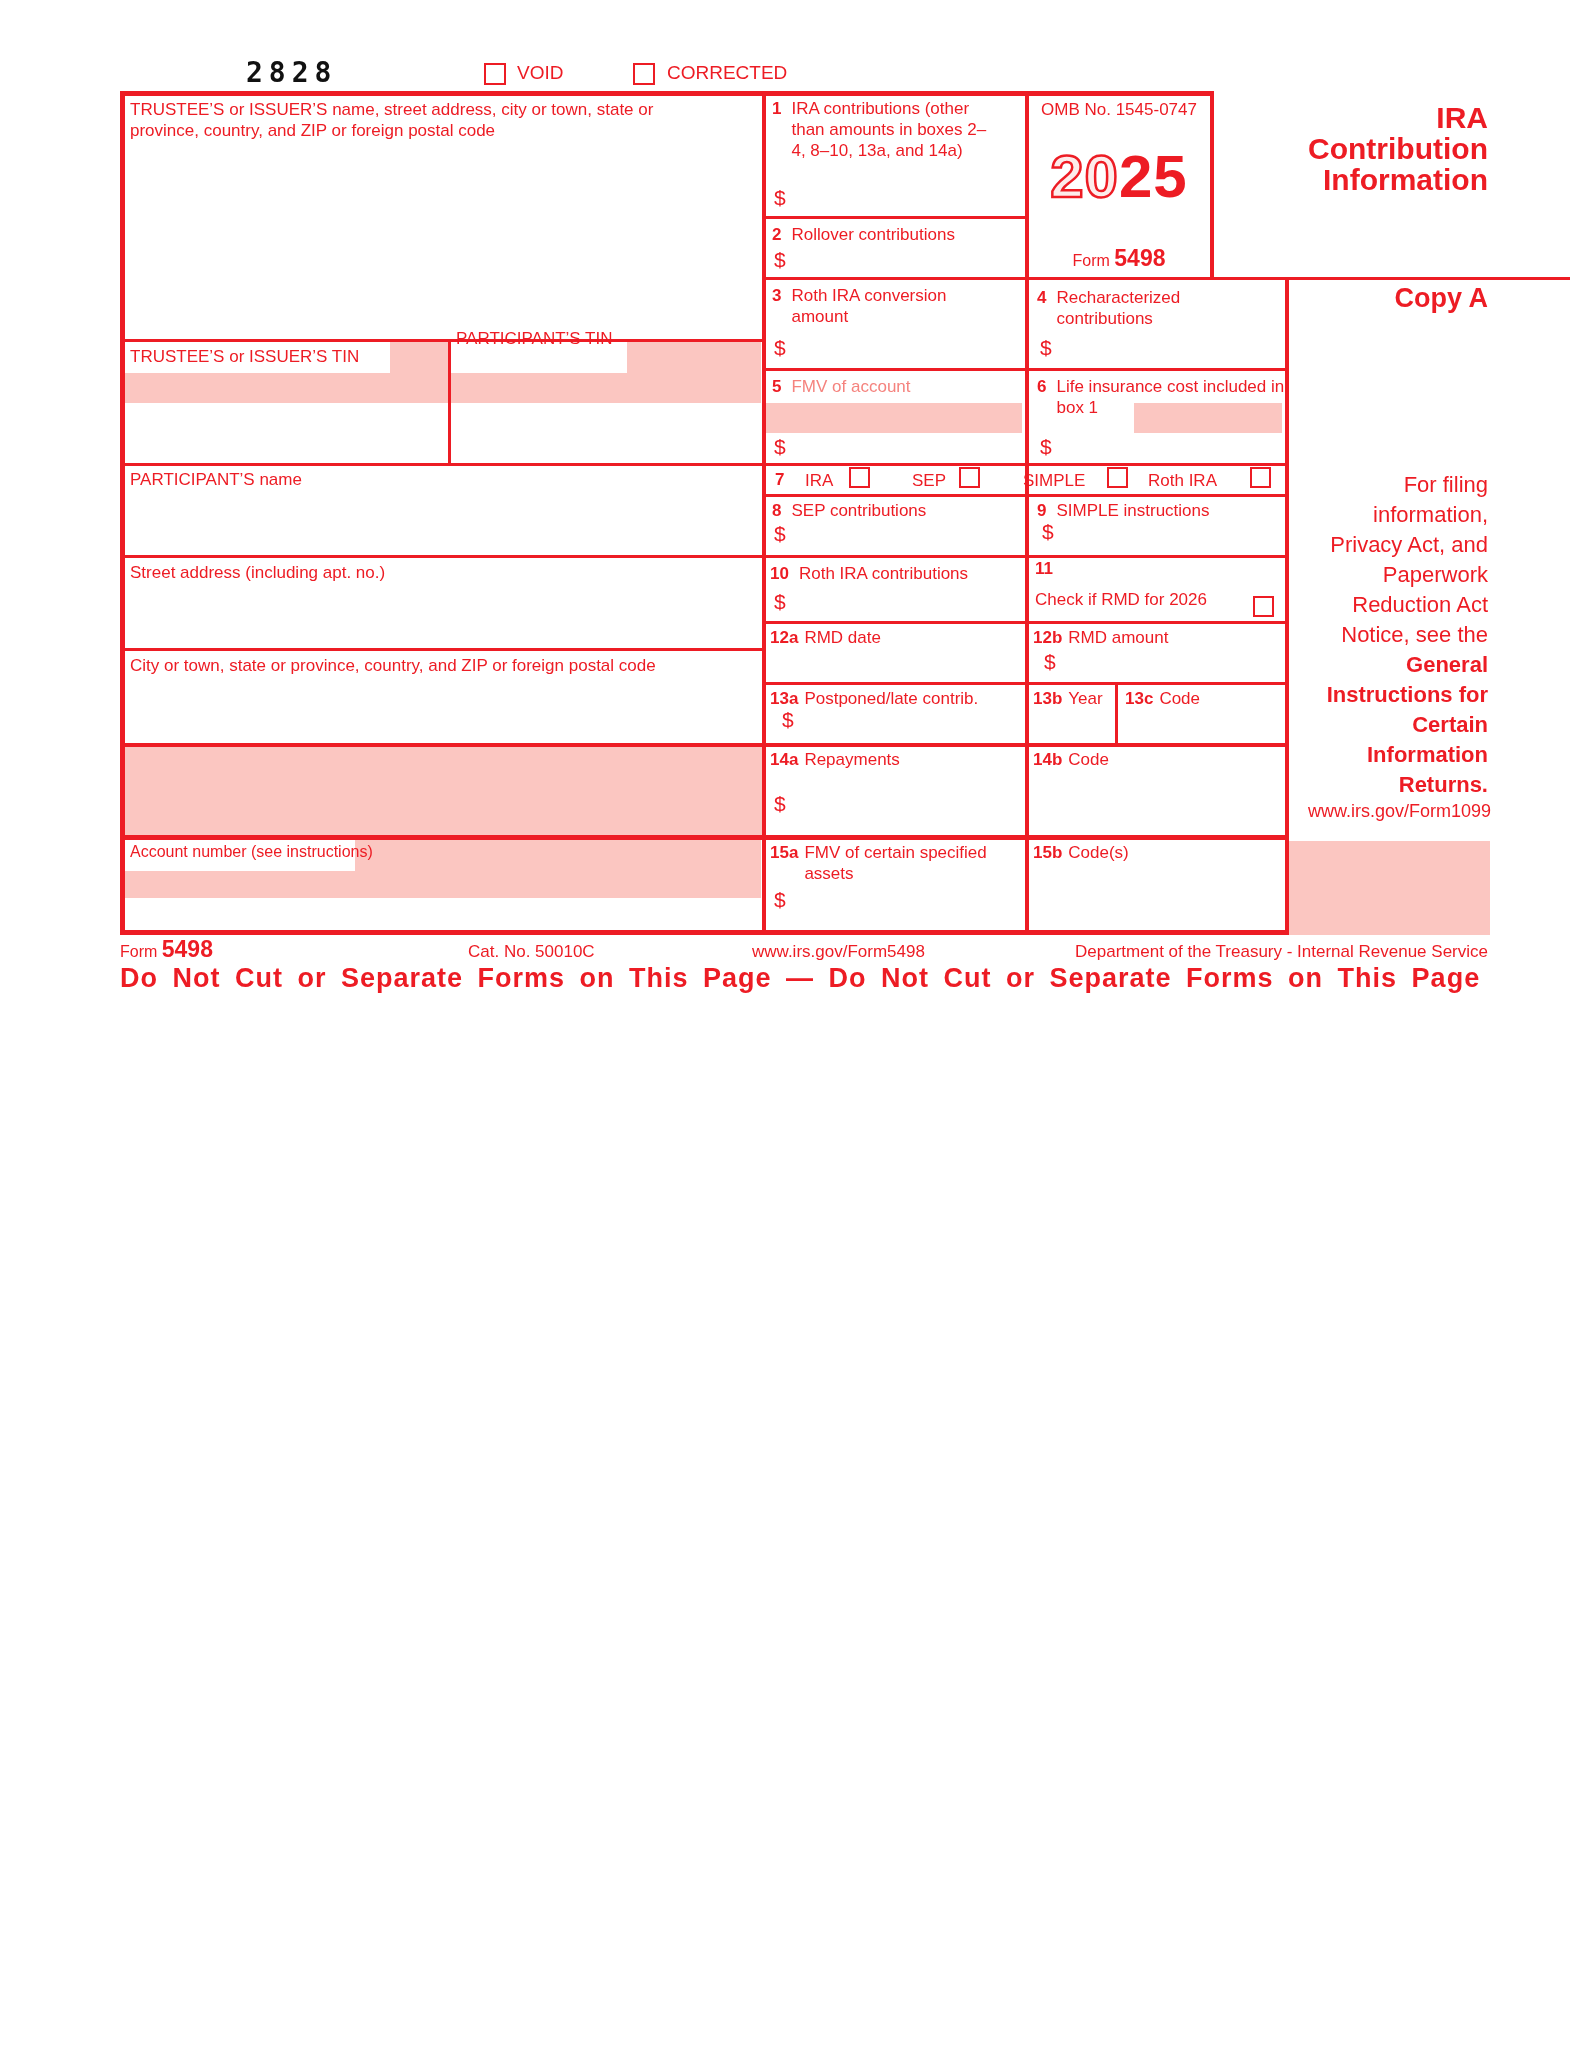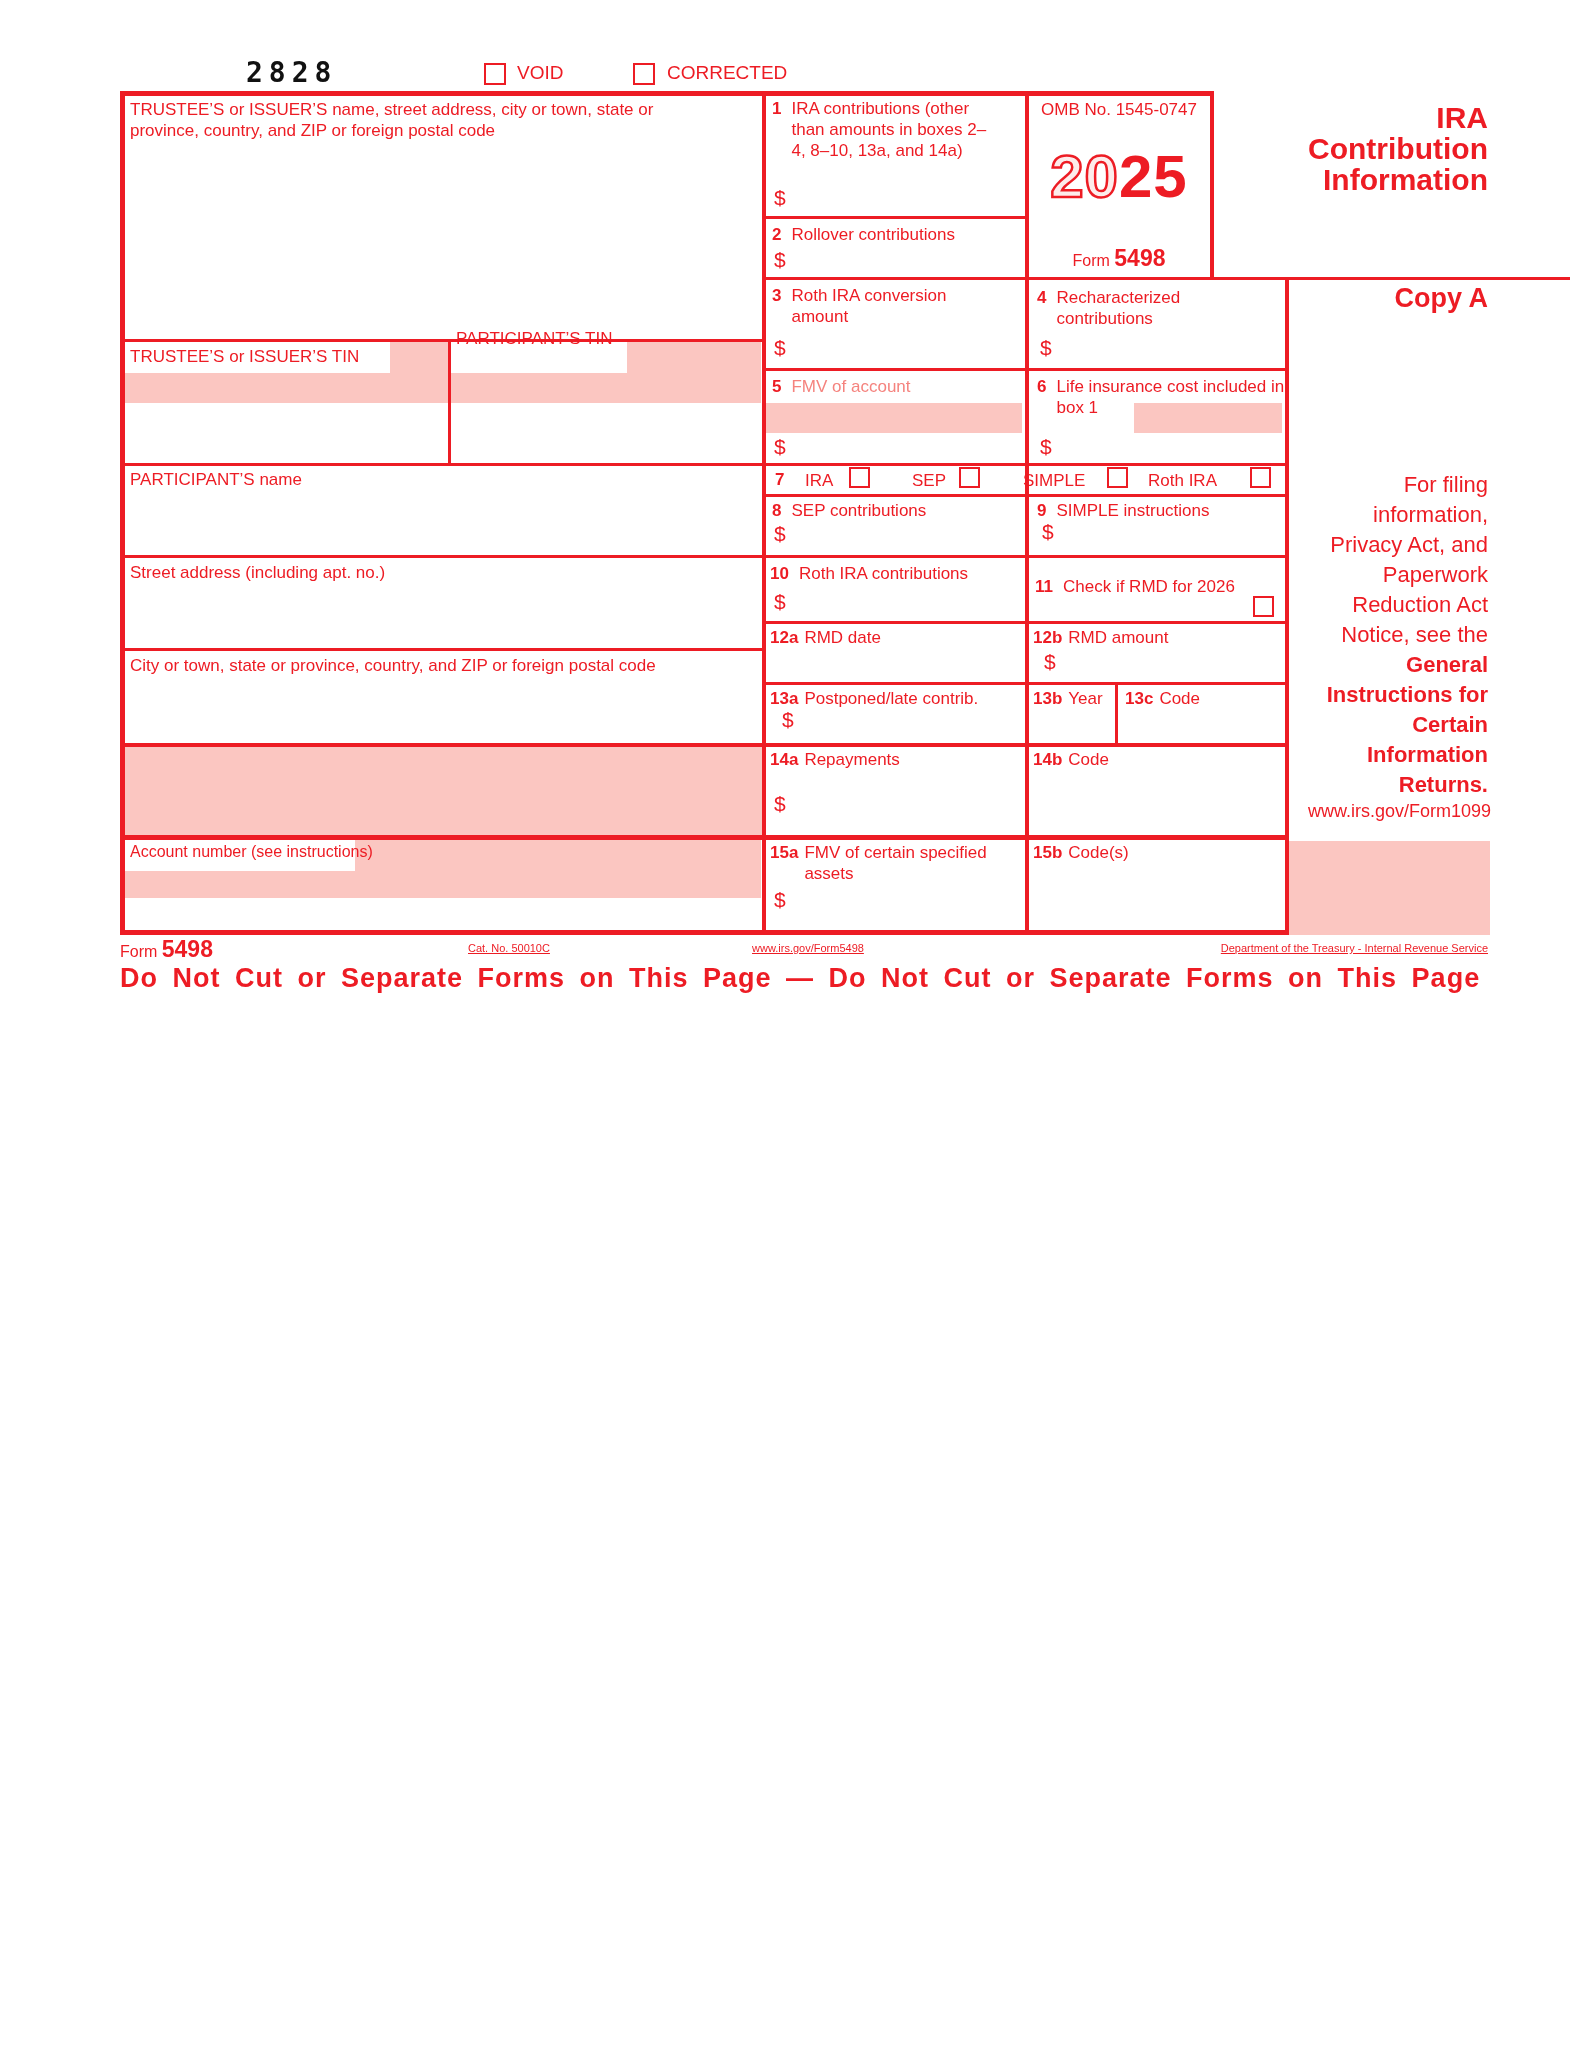--- a/index.html
+++ b/index.html
@@ -27,21 +27,21 @@
   .notice { font-size:22px; line-height:30px; text-align:right; }
   .notice.b { font-weight:bold; }
   .ocr { font-family:"DejaVu Sans Mono", monospace; font-weight:bold; font-size:28px;
          letter-spacing:6px; color:#111; }
   .vclabel { font-size:19px; }
   .ombwrap { text-align:center; }
   .year { font-size:60px; font-weight:bold; letter-spacing:1px; }
   .year .out { color:#fdeceb; -webkit-text-stroke:2.5px #ed1c24; }
   .formword { font-size:16px; }
   .formnum  { font-size:23px; font-weight:bold; }
-  .footer-small { font-size:11px;text-decoration:underline; }
+  .footer-small { font-size:17px; }
   .donotcut { font-size:27px; font-weight:bold; letter-spacing:1px; word-spacing:6px; white-space:nowrap; }
 </style>
 </head>
 <body>
 
 <div class="page">
 
   <div class="abs ocr" style="left:246px; top:56px;">2828</div>
   <div class="cb big" style="left:484px; top:63px;"></div>
   <div class="abs vclabel" style="left:517px; top:62px;">VOID</div>
@@ -155,21 +155,21 @@
     <span>SIMPLE instructions</span>
   </div>
   <div class="abs dollar" style="left:1042px; top:520px;">$</div>
 
   <div class="abs boxlab" style="left:770px; top:563px;">
     <span class="bnum">10</span>
     <span>Roth IRA contributions</span>
   </div>
   <div class="abs dollar" style="left:774px; top:590px;">$</div>
 
-  <div class="abs boxlab" style="left:1035px; top:576px;">
+  <div class="abs boxlab" style="left:1035px; top:558px;flex-direction:column;">
     <span class="bnum">11</span>
     <span>Check if RMD for 2026</span>
   </div>
   <div class="cb" style="left:1253px; top:596px;"></div>
 
   <div class="abs boxlab tight" style="left:770px; top:627px;">
     <span class="bnum">12a</span>
     <span>RMD date</span>
   </div>
 

